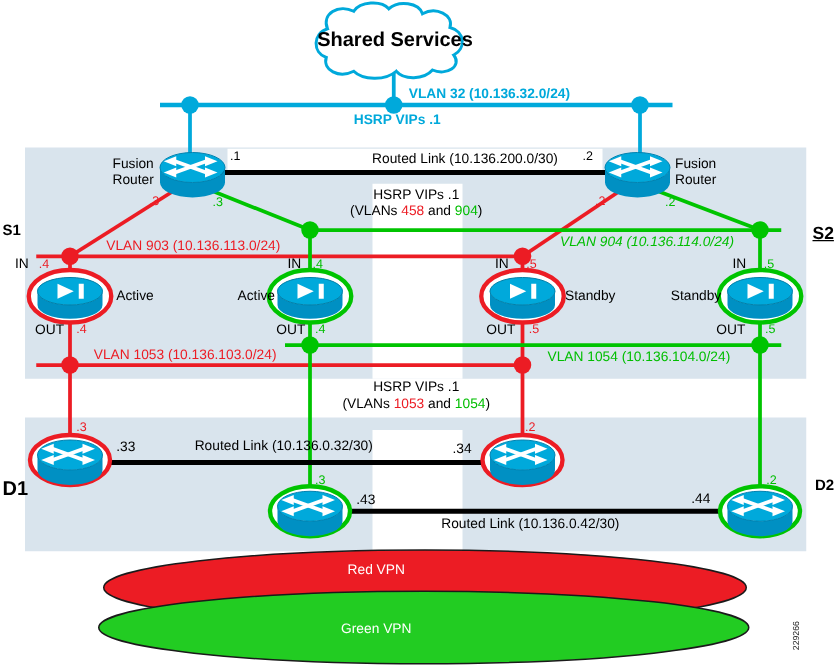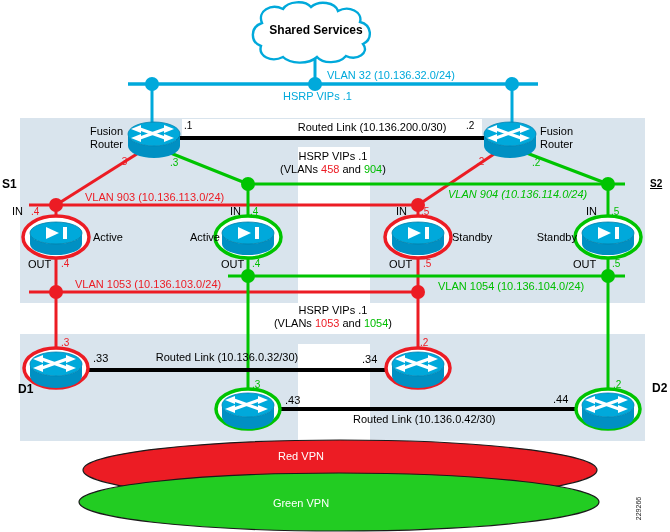--- a/index.html
+++ b/index.html
@@ -7,21 +7,21 @@
          font-family:"Liberation Sans",sans-serif;}
   .panel{position:absolute;background:#D9E4ED;}
   .wband{position:absolute;background:#ffffff;}
   svg{position:absolute;left:0;top:0;}
   .t{position:absolute;font-size:11px;line-height:1.15;color:#000;white-space:nowrap;}
   .sm{font-size:10px;}
   .bold{font-weight:bold;}
   .center{text-align:center;}
   .right{text-align:right;}
   .wrap{white-space:normal;}
-  .cyan{color:#00A9DB;}
+  .cyan{color:#00A9DB;font-weight:bold;}
   .red{color:#EC1C24;}
   .green{color:#00BE00;}
   .white{color:#ffffff;}
   .fig{position:absolute;font-size:7px;color:#222;transform:rotate(-90deg);transform-origin:center;}
 </style>
 </head>
 <body>
 
 <div id="stage">
 
@@ -131,28 +131,28 @@
     <g>
       <ellipse cx="248" cy="409" rx="32" ry="20" fill="#fff" stroke="#00C400" stroke-width="3.5"></ellipse>
       <use href="#router-icon" x="248" y="411"></use>
     </g>
     <g>
       <ellipse cx="608" cy="409" rx="32" ry="20" fill="#fff" stroke="#00C400" stroke-width="3.5"></ellipse>
       <use href="#router-icon" x="608" y="411"></use>
     </g>
   </svg>
 
-  <div class="t bold center" style="left:246px;top:24px;width:140px;font-size:12px;">Shared Services</div>
+  <div class="t bold center" style="left:246px;top:24px;width:140px;font-size:16px;">Shared Services</div>
 
   <div class="t cyan" style="left:327px;top:69px;">VLAN 32 (10.136.32.0/24)</div>
   <div class="t cyan" style="left:283px;top:90px;">HSRP VIPs .1</div>
 
   <div class="t bold" style="left:2px;top:178px;font-size:12px;">S1</div>
-  <div class="t bold" style="left:650px;top:178px;font-size:10px;text-decoration:underline;">S2</div>
-  <div class="t bold" style="left:2px;top:383px;font-size:12px;margin-left:16px;">D1</div>
+  <div class="t bold" style="left:650px;top:178px;font-size:14px;text-decoration:underline;">S2</div>
+  <div class="t bold" style="left:2px;top:383px;font-size:16px;">D1</div>
   <div class="t bold" style="left:652px;top:382px;font-size:12px;">D2</div>
 
   <div class="t wrap" style="left:90px;top:125px;width:46px;">Fusion Router</div>
   <div class="t wrap" style="left:540px;top:125px;width:48px;">Fusion Router</div>
   <div class="t sm" style="left:184px;top:120px;">.1</div>
   <div class="t sm" style="left:466px;top:120px;">.2</div>
   <div class="t center" style="left:182px;top:121px;width:300px;margin-left:40px;">Routed Link (10.136.200.0/30)</div>
 
   <div class="t sm red" style="left:119px;top:156px;">.3</div>
   <div class="t sm green" style="left:170px;top:157px;">.3</div>

